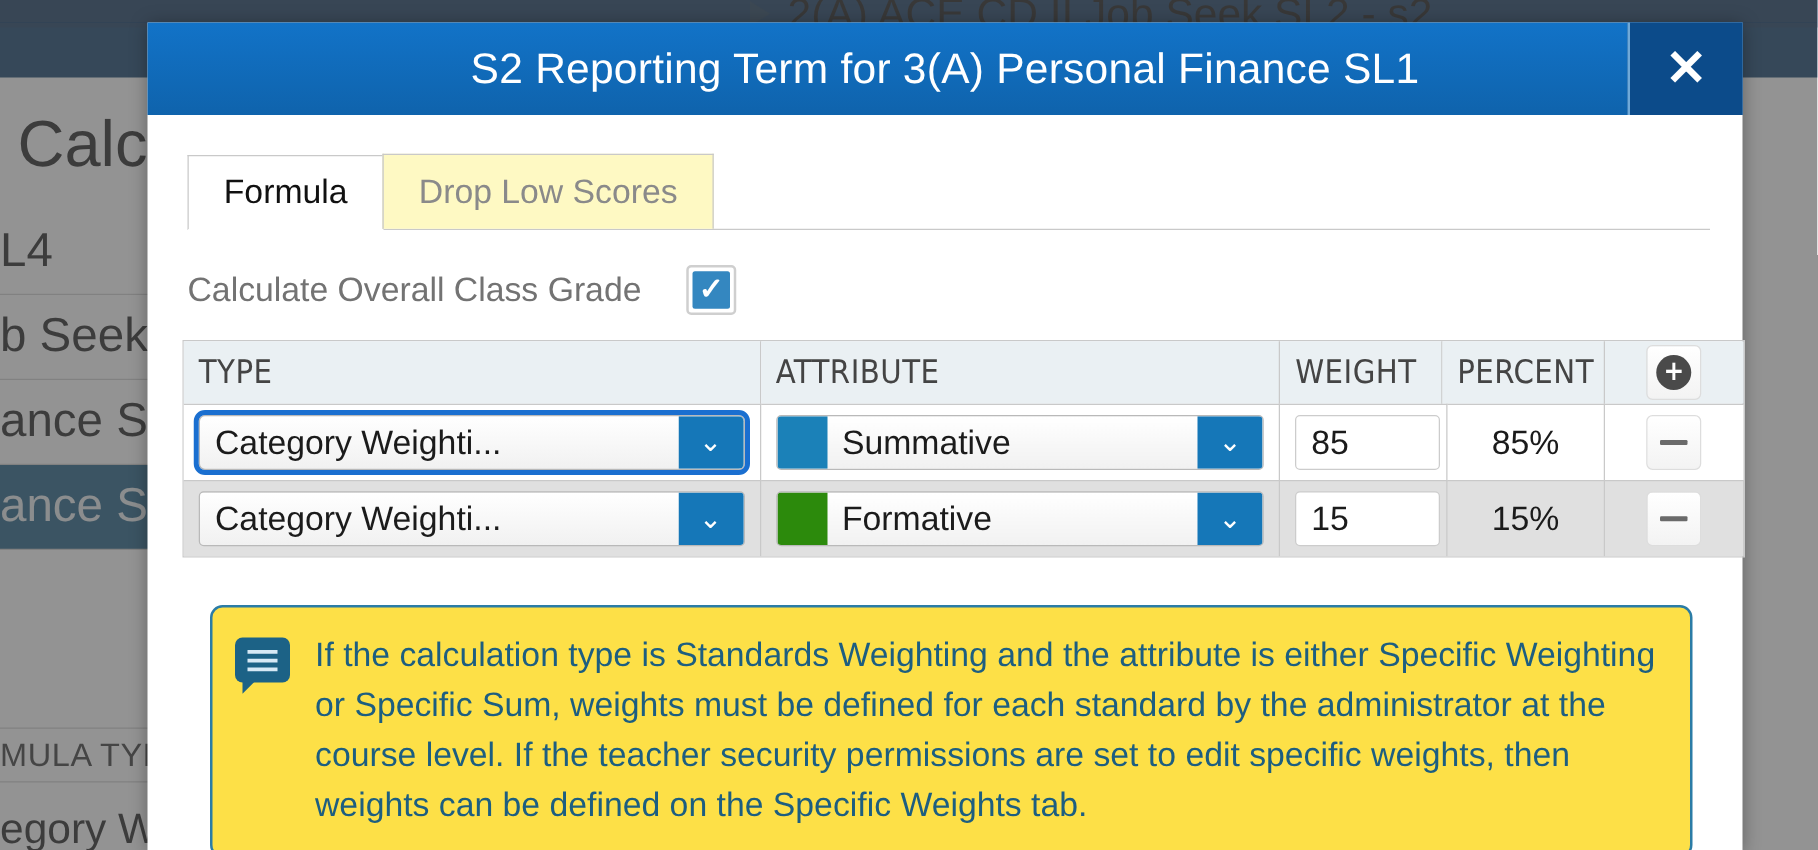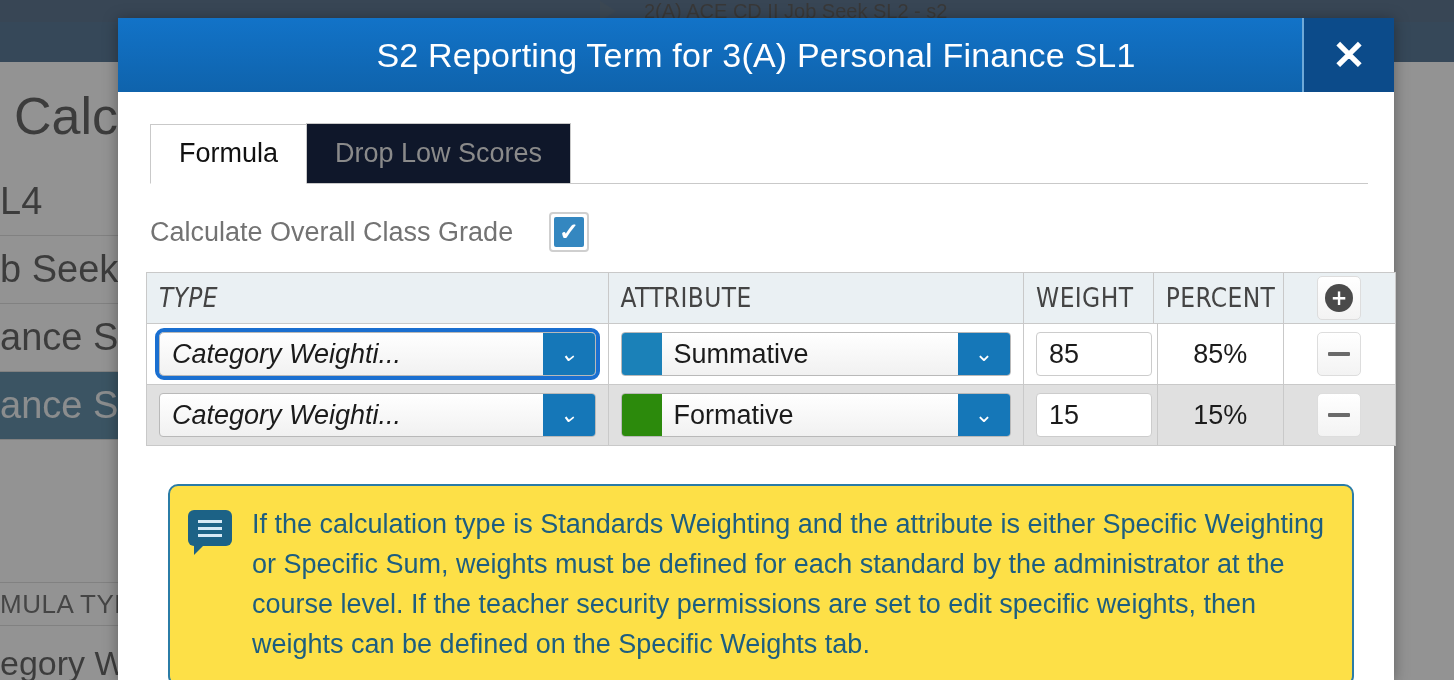--- a/index.html
+++ b/index.html
@@ -20,22 +20,22 @@
   .bg-navbar {
     position: absolute; left: 0; top: 0; width: 1454px; height: 62px;
     background: #0d3c67;
   }
   .bg-navbar-strip {
     position: absolute; left: 0; top: 0; width: 1454px; height: 22px;
     background: #12365c;
   }
   .bg-toprow {
     position: absolute; left: 540px; top: 0px; height: 22px; width: 660px;
-    display: flex; align-items: center; gap: 28px;
-    font-size: 20px; color: #111; white-space: nowrap;
+    display: flex; align-items: center; gap: 14px;
+    font-size: 34px; color: #111; white-space: nowrap;
     overflow: hidden;
   }
   .bg-tri {
     width: 0; height: 0;
     border-left: 16px solid #1b3a57;
     border-top: 10px solid transparent;
     border-bottom: 10px solid transparent;
     margin-left: 60px;
   }
   .bg-title {
@@ -130,21 +130,21 @@
     border-bottom: none;
     cursor: pointer;
     position: relative;
   }
   .tab.active {
     background: #ffffff; color: #111111;
     margin-bottom: -1px; padding-bottom: 1px;
     border-bottom: 1px solid #ffffff;
   }
   .tab.inactive {
-    background: #0f172a; color: #8a8a8a;
+    background: #fef9c3; color: #8a8a8a;
     margin-left: -1px;
   }
 
   
   .cb-row {
     display: flex; align-items: center;
     margin: 26px 0 18px 18px;
     height: 44px;
   }
   .cb-label { font-size: 27px; color: #737373; }
@@ -182,21 +182,21 @@
     display: flex; align-items: center;
     padding: 0 12px;
   }
   .thead .tcell.act { justify-content: center; padding: 0; }
   .tcell {
     border-right: 1px solid #c9c9c9;
     display: flex; align-items: center;
     padding: 0 12px;
   }
   .tcell:last-child { border-right: none; }
-  .c-type { width: 480px; font-style: italic; }
+  .c-type { width: 480px; }
   .c-attr { width: 432px; }
   .c-weight { width: 134px; }
   .c-percent { width: 130px; }
   .c-act { width: 116px; justify-content: center; padding: 0; }
 
   .tbody-row { height: 61px; }
   .tbody-row.odd { background: #ffffff; }
   .tbody-row.even { background: #e0e0e0; }
   .tbody-row .tcell { border-top: 1px solid #c9c9c9; }
 

